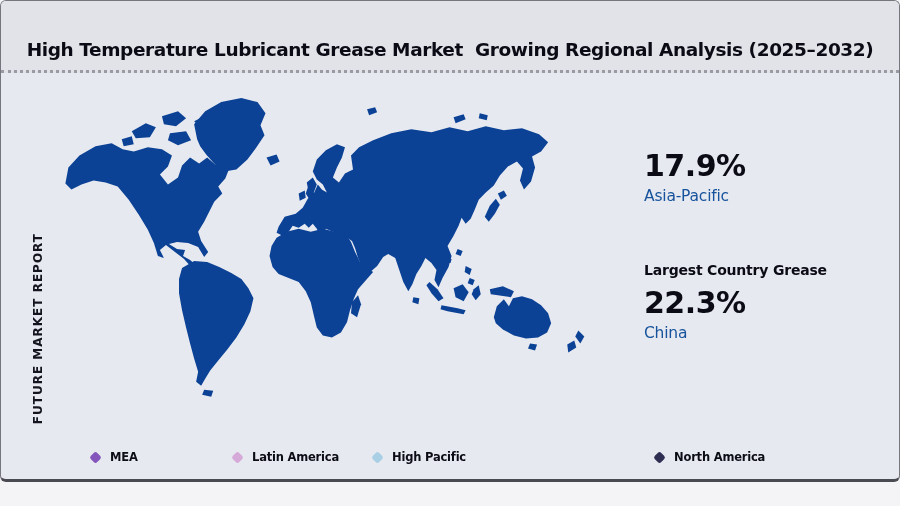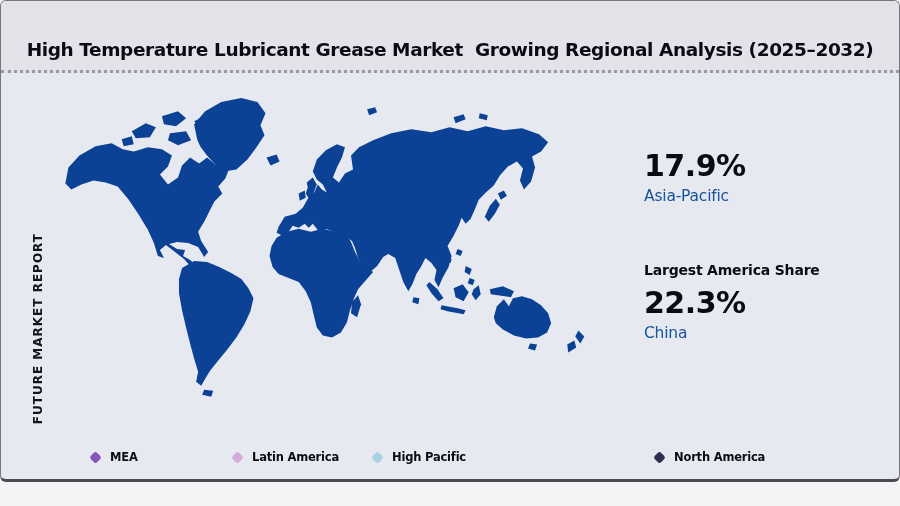--- a/index.html
+++ b/index.html
@@ -151,21 +151,21 @@
       </g>
     </svg>
   </div>
 
   <div class="stats first">
     <div class="stat-value">17.9%</div>
     <div class="stat-region" style="color: rgb(22, 83, 156);">Asia-Pacific</div>
   </div>
 
   <div class="stats second">
-    <div class="stat-label">Largest America Share</div>
+    <div class="stat-label">Largest Country Grease</div>
     <div class="stat-value">22.3%</div>
     <div class="stat-region" style="color: rgb(22, 83, 156);">China</div>
   </div>
 
   <div class="legend">
     <div class="legend-item">
       <span class="legend-marker" style="background: rgb(132, 86, 188);"></span>
       <span class="legend-label">MEA</span>
     </div>
     <div class="legend-item">

